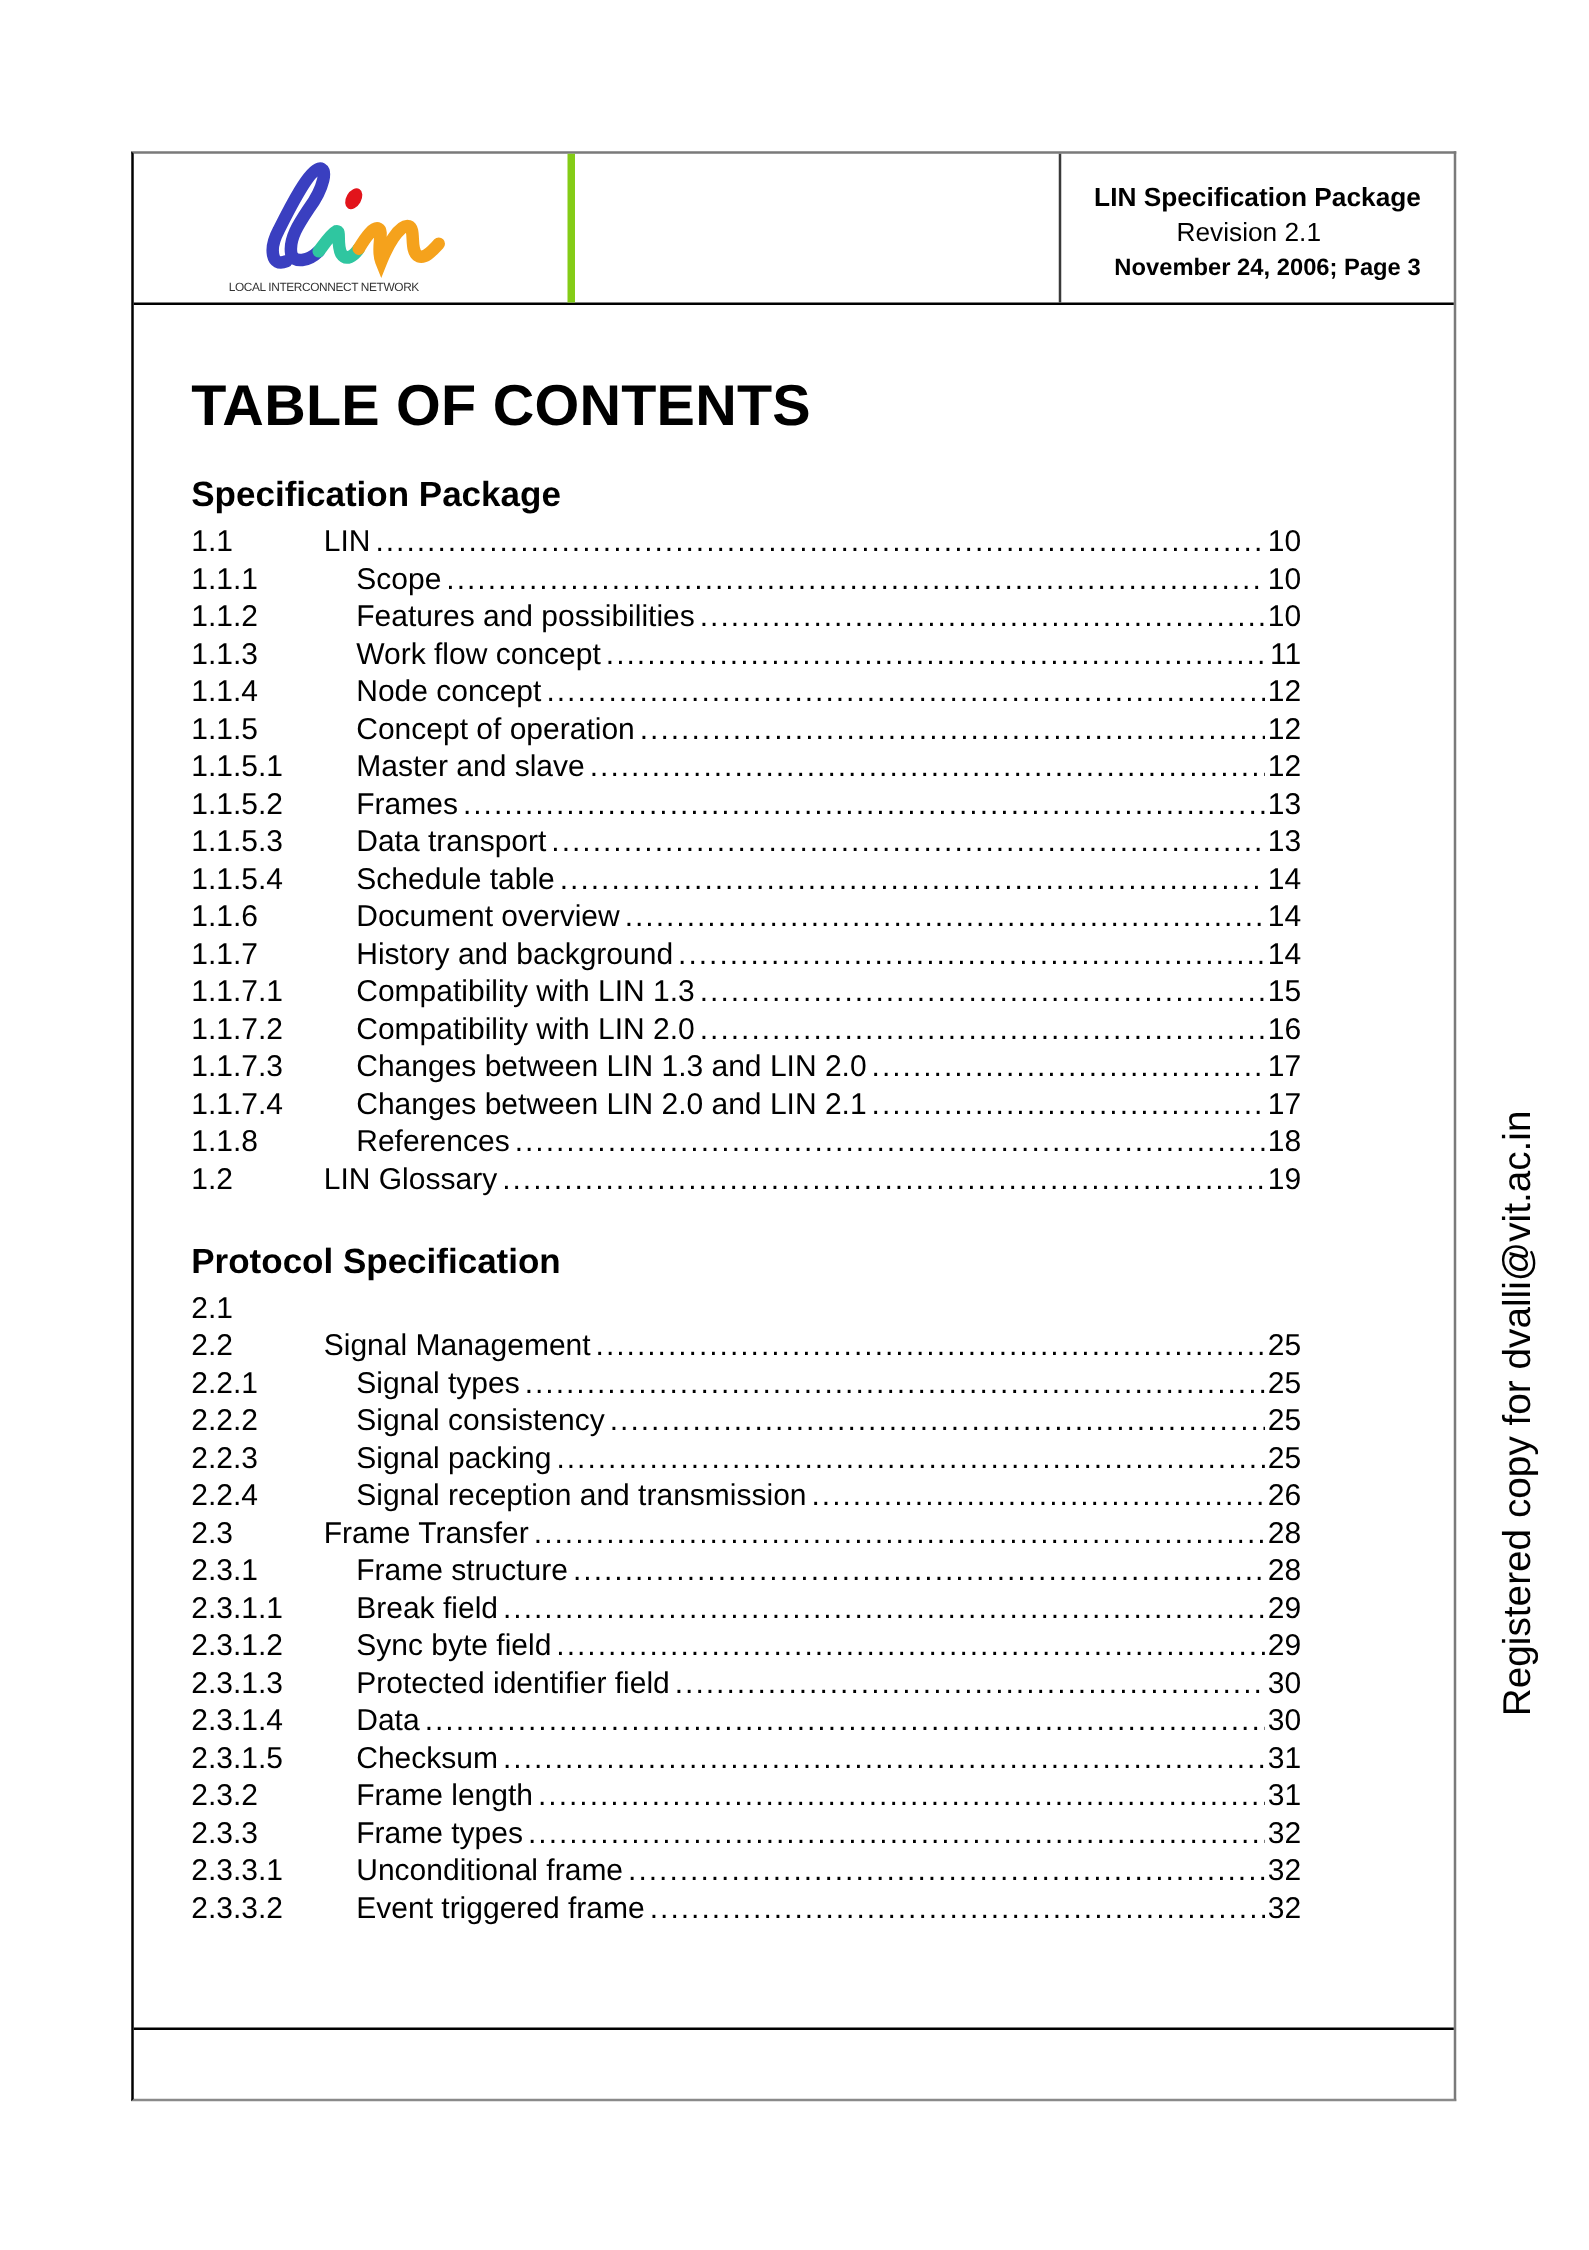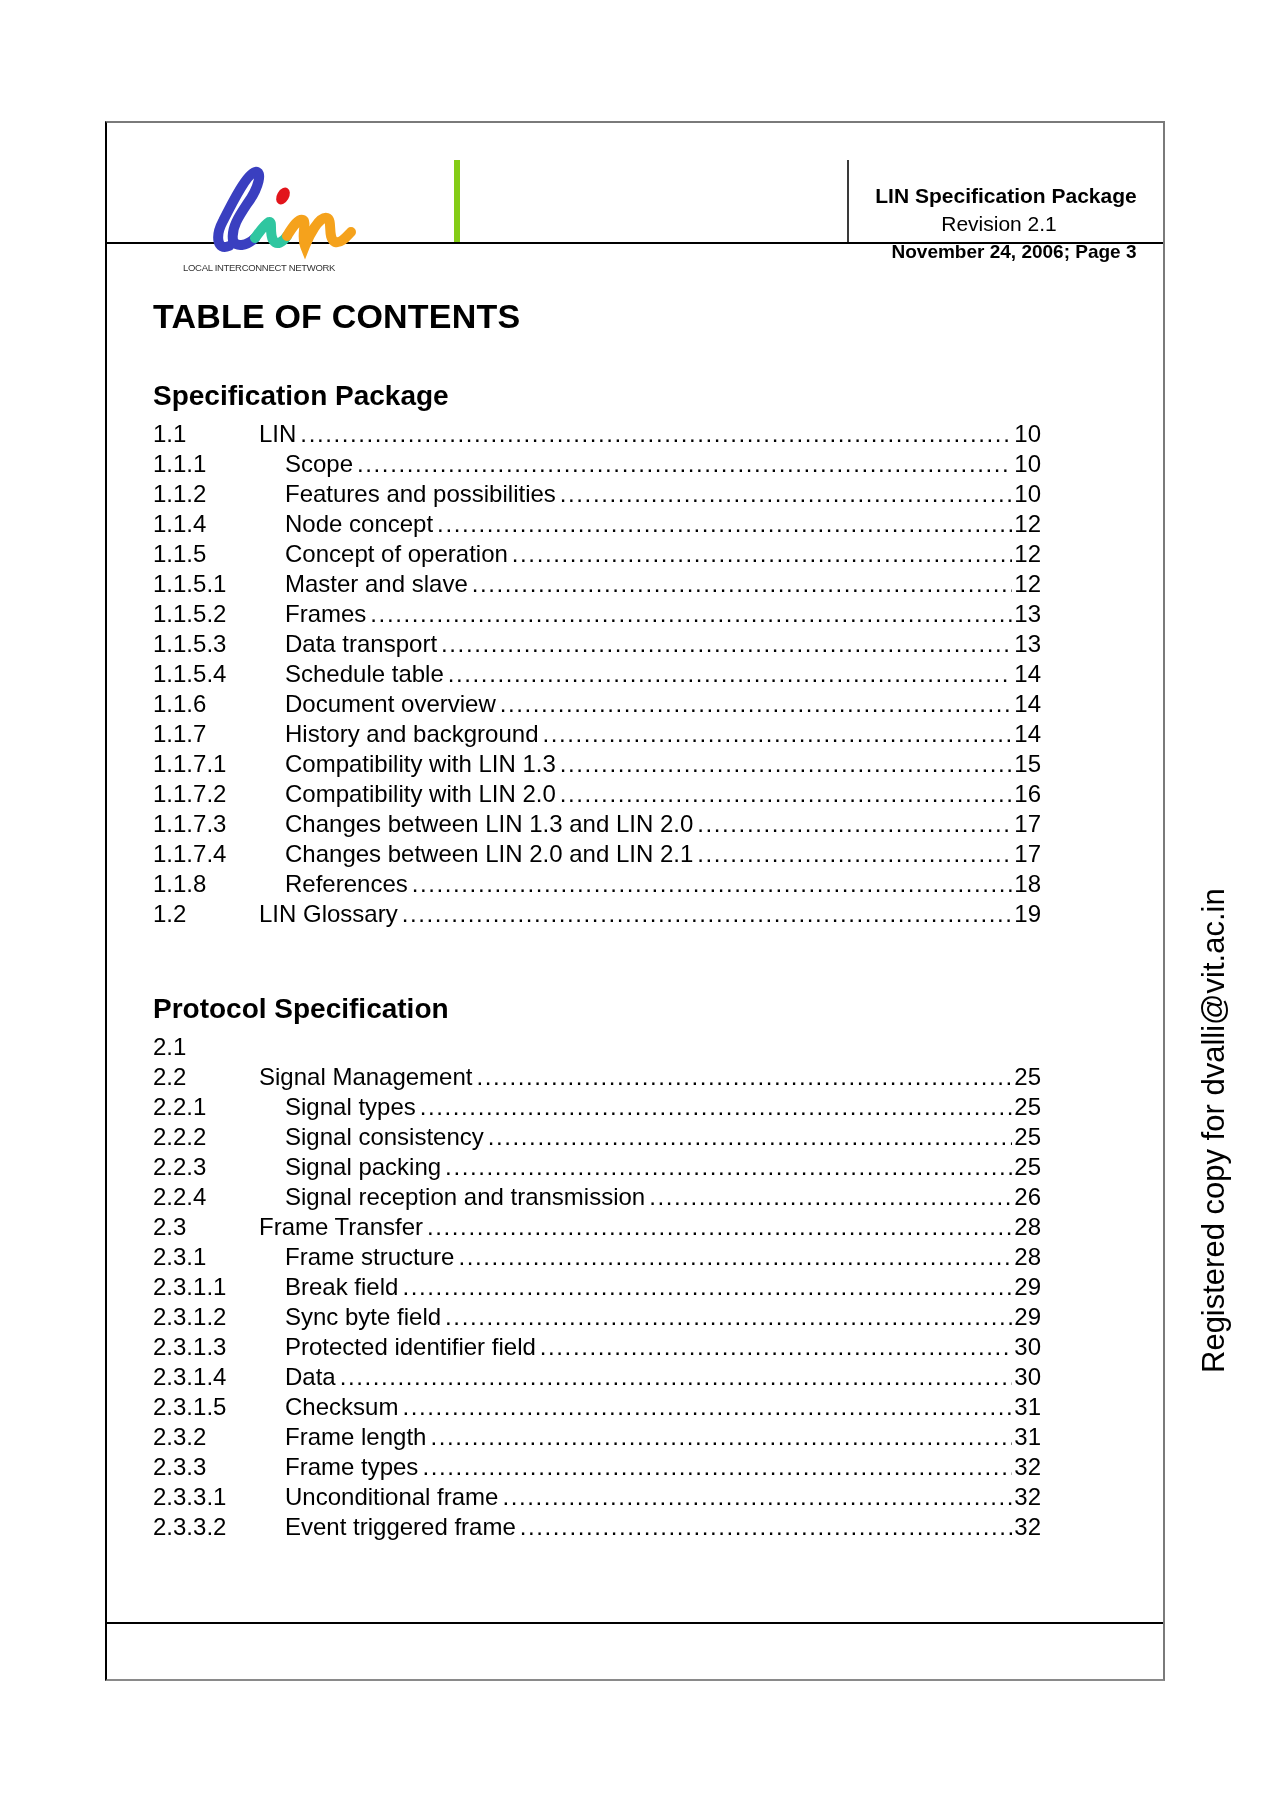--- a/index.html
+++ b/index.html
@@ -11,37 +11,37 @@
       position: absolute; left: 105px; top: 121px;
       width: 1060px; height: 1560px;
       border: 2px solid #000;
       border-top-color: #7a7a7a; border-right-color: #7a7a7a; border-bottom-color: #8a8a8a;
       box-sizing: border-box;
     }
     .header {
       position: absolute; left: 0; top: 0; right: 0; height: 121px;
       border-bottom: 2px solid #000; box-sizing: border-box;
     }
-    .hcell { position: absolute; top: 0; bottom: 0; margin-top: 37px; }
+    .hcell { position: absolute; top: 0; bottom: 0; }
     .hcell.logo-cell { left: 0; width: 347px; border-right: 6px solid #84cc16; }
     .hcell.mid-cell { left: 347px; width: 393px; border-right: 2px solid #3a3a3a; }
     .hcell.info-cell { left: 742px; right: 0; text-align: center; }
     .logo-wrap { position: absolute; left: 90px; top: 6px; width: 170px; height: 110px; }
     .logo-svg { position: absolute; left: 10px; top: 0; width: 150px; height: 95px; }
     .logo-caption {
       position: absolute; left: -14px; top: 96px; width: 200px;
       font-size: 9.5px; letter-spacing: -0.3px; color: #333; white-space: nowrap;
     }
     .info-title { position: absolute; top: 24px; left: 0; right: 0; font-size: 21px; font-weight: bold; }
     .info-rev { position: absolute; top: 52px; left: 0; right: 14px; font-size: 21px; }
     .info-date { position: absolute; top: 81px; left: 16px; right: 0; font-size: 19px; font-weight: bold; }
 
     .toc-title {
       position: absolute; left: 46px; top: 174px;
-      font-size: 34px; font-weight: bold; letter-spacing: 0.2px;
+      font-size: 46px; font-weight: bold; letter-spacing: 0.2px;
     }
     .section-heading {
       position: absolute; left: 46px; font-size: 28px; font-weight: bold;
     }
     .toc-list { position: absolute; left: 46px; width: 888px; }
     .toc-row {
       position: relative; height: 30px; font-size: 24px; line-height: 30px;
       white-space: nowrap;
     }
     .toc-num { position: absolute; left: 0; top: 0; }
@@ -118,20 +118,28 @@
       </div>
       <div class="toc-row">
         <span class="toc-num">1.1.2</span>
         <div class="toc-entry l3">
           <span class="toc-text">Features and possibilities</span>
           <span class="toc-leader"></span>
           <span class="toc-page">10</span>
         </div>
       </div>
       <div class="toc-row">
+        <span class="toc-num">1.1.3</span>
+        <div class="toc-entry l3">
+          <span class="toc-text">Work flow concept</span>
+          <span class="toc-leader"></span>
+          <span class="toc-page">11</span>
+        </div>
+      </div>
+      <div class="toc-row">
         <span class="toc-num">1.1.4</span>
         <div class="toc-entry l3">
           <span class="toc-text">Node concept</span>
           <span class="toc-leader"></span>
           <span class="toc-page">12</span>
         </div>
       </div>
       <div class="toc-row">
         <span class="toc-num">1.1.5</span>
         <div class="toc-entry l3">

